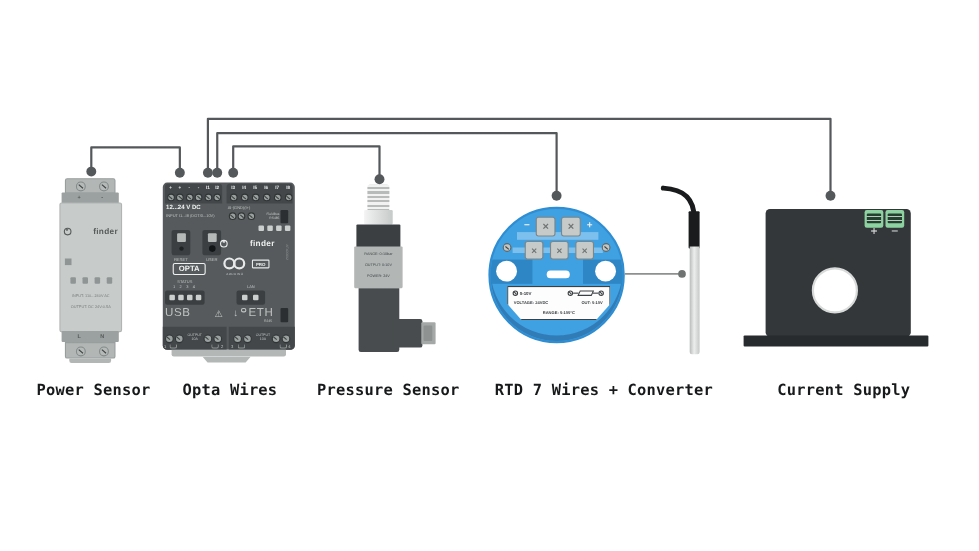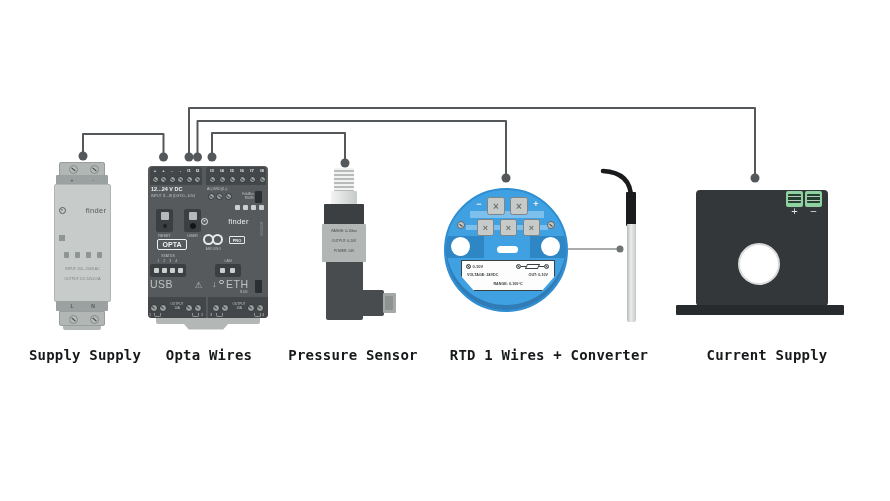--- a/index.html
+++ b/index.html
@@ -15,21 +15,21 @@
   .screw::after{content:"";position:absolute;left:12%;top:45%;width:72%;height:1px;
                 background:#3d4241;transform:rotate(40deg)}
   .s-psu{background:#b5bab9;border:1px solid #848a89}
   .s-opta{background:#9aa09f;border:1px solid #303435}
   .s-rtd{background:#c2c6c5;border:1px solid #606665}
   .led{position:absolute;background:#cbcfce;border-radius:1px}
   .recess{position:absolute;background:#3b3f41;border-radius:2px}
   .tlab{position:absolute;width:10px;text-align:center;font-size:4.2px;font-weight:bold;color:#e8eaea}
   .wt{color:#eef0ef}.gt{color:#bfc3c2}.dt{color:#535857}
   .tiny{position:absolute;white-space:nowrap}
-  .brandrow{position:absolute;display:flex;align-items:center;justify-content:center;gap:20px;font-weight:normal}
+  .brandrow{position:absolute;display:flex;align-items:center;justify-content:center;gap:20px;font-weight:bold}
   .logo-ring{width:7px;height:7px;border-radius:50%;border:1.2px solid currentColor;position:relative;flex:0 0 auto}
   .logo-ring::after{content:"*";position:absolute;left:1px;top:-0.5px;font-size:6px}
   .ard-ring{width:11px;height:11px;border:2.2px solid #e8eaea;border-radius:50%}
   .pad{position:absolute;background:#c6cac9;border:1.5px solid #7f8584;border-radius:2.5px;
        display:flex;align-items:center;justify-content:center;color:#6f7574;font-weight:bold}
   .xcirc{width:5px;height:5px;border:1px solid #3c4043;border-radius:50%;position:relative;flex:0 0 auto}
   .xcirc::after{content:"";position:absolute;left:0;top:1.4px;width:3px;height:1px;background:#3c4043;transform:rotate(45deg)}
   .rline{width:5px;height:1px;background:#3c4043;flex:0 0 auto}
   .rbox{width:13px;height:5px;border:1px solid #3c4043;transform:skewX(-25deg);flex:0 0 auto}
   .relay-mark{position:absolute;width:7px;height:4px;border:1px solid #8d9291;border-top:none;border-radius:0 0 2px 2px}
@@ -285,19 +285,19 @@
       <circle cx="189" cy="157" r="4.5"></circle>
         <circle cx="755" cy="178" r="4.5"></circle>
       <circle cx="197.5" cy="157" r="4.5"></circle>
         <circle cx="506" cy="178" r="4.5"></circle>
       <circle cx="212" cy="157" r="4.5"></circle>
         <circle cx="345" cy="163" r="4.5"></circle>
       <circle cx="620" cy="249" r="3.5" fill="#6f7372"></circle>
     </g>
   </svg>
 
-  <div class="caption" style="left:85px">Supply Supply</div>
+  <div class="caption" style="left:85px">Power Sensor</div>
   <div class="caption" style="left:209px">Opta Wires</div>
   <div class="caption" style="left:353px">Pressure Sensor</div>
-  <div class="caption" style="left:549px">RTD 1 Wires + Converter</div>
+  <div class="caption" style="left:549px">RTD 7 Wires + Converter</div>
   <div class="caption" style="left:767px">Current Supply</div>
 
 </div>
 
 </body></html>

